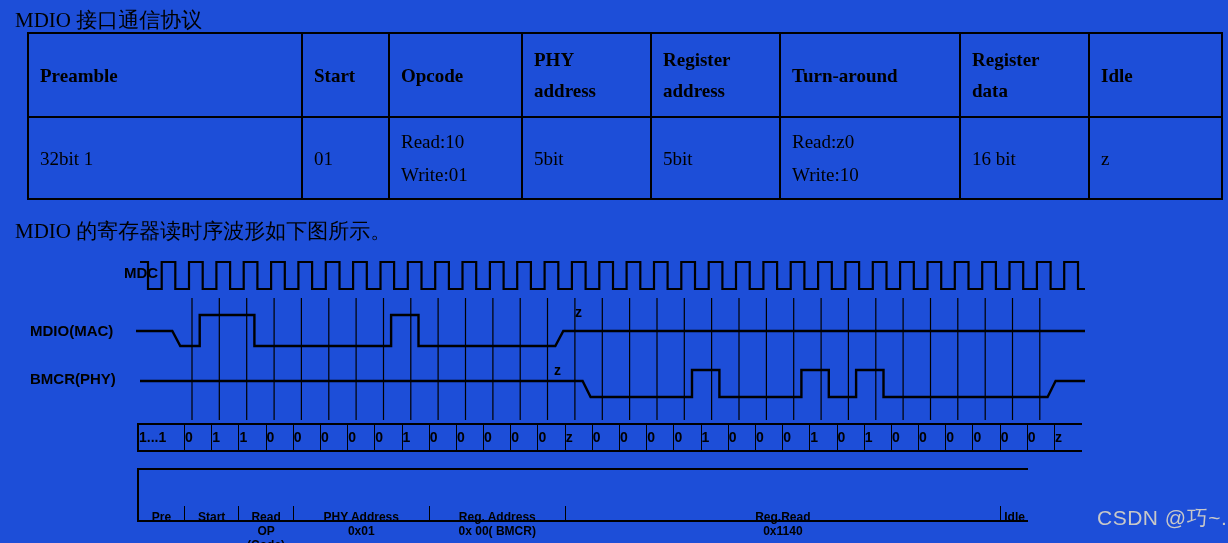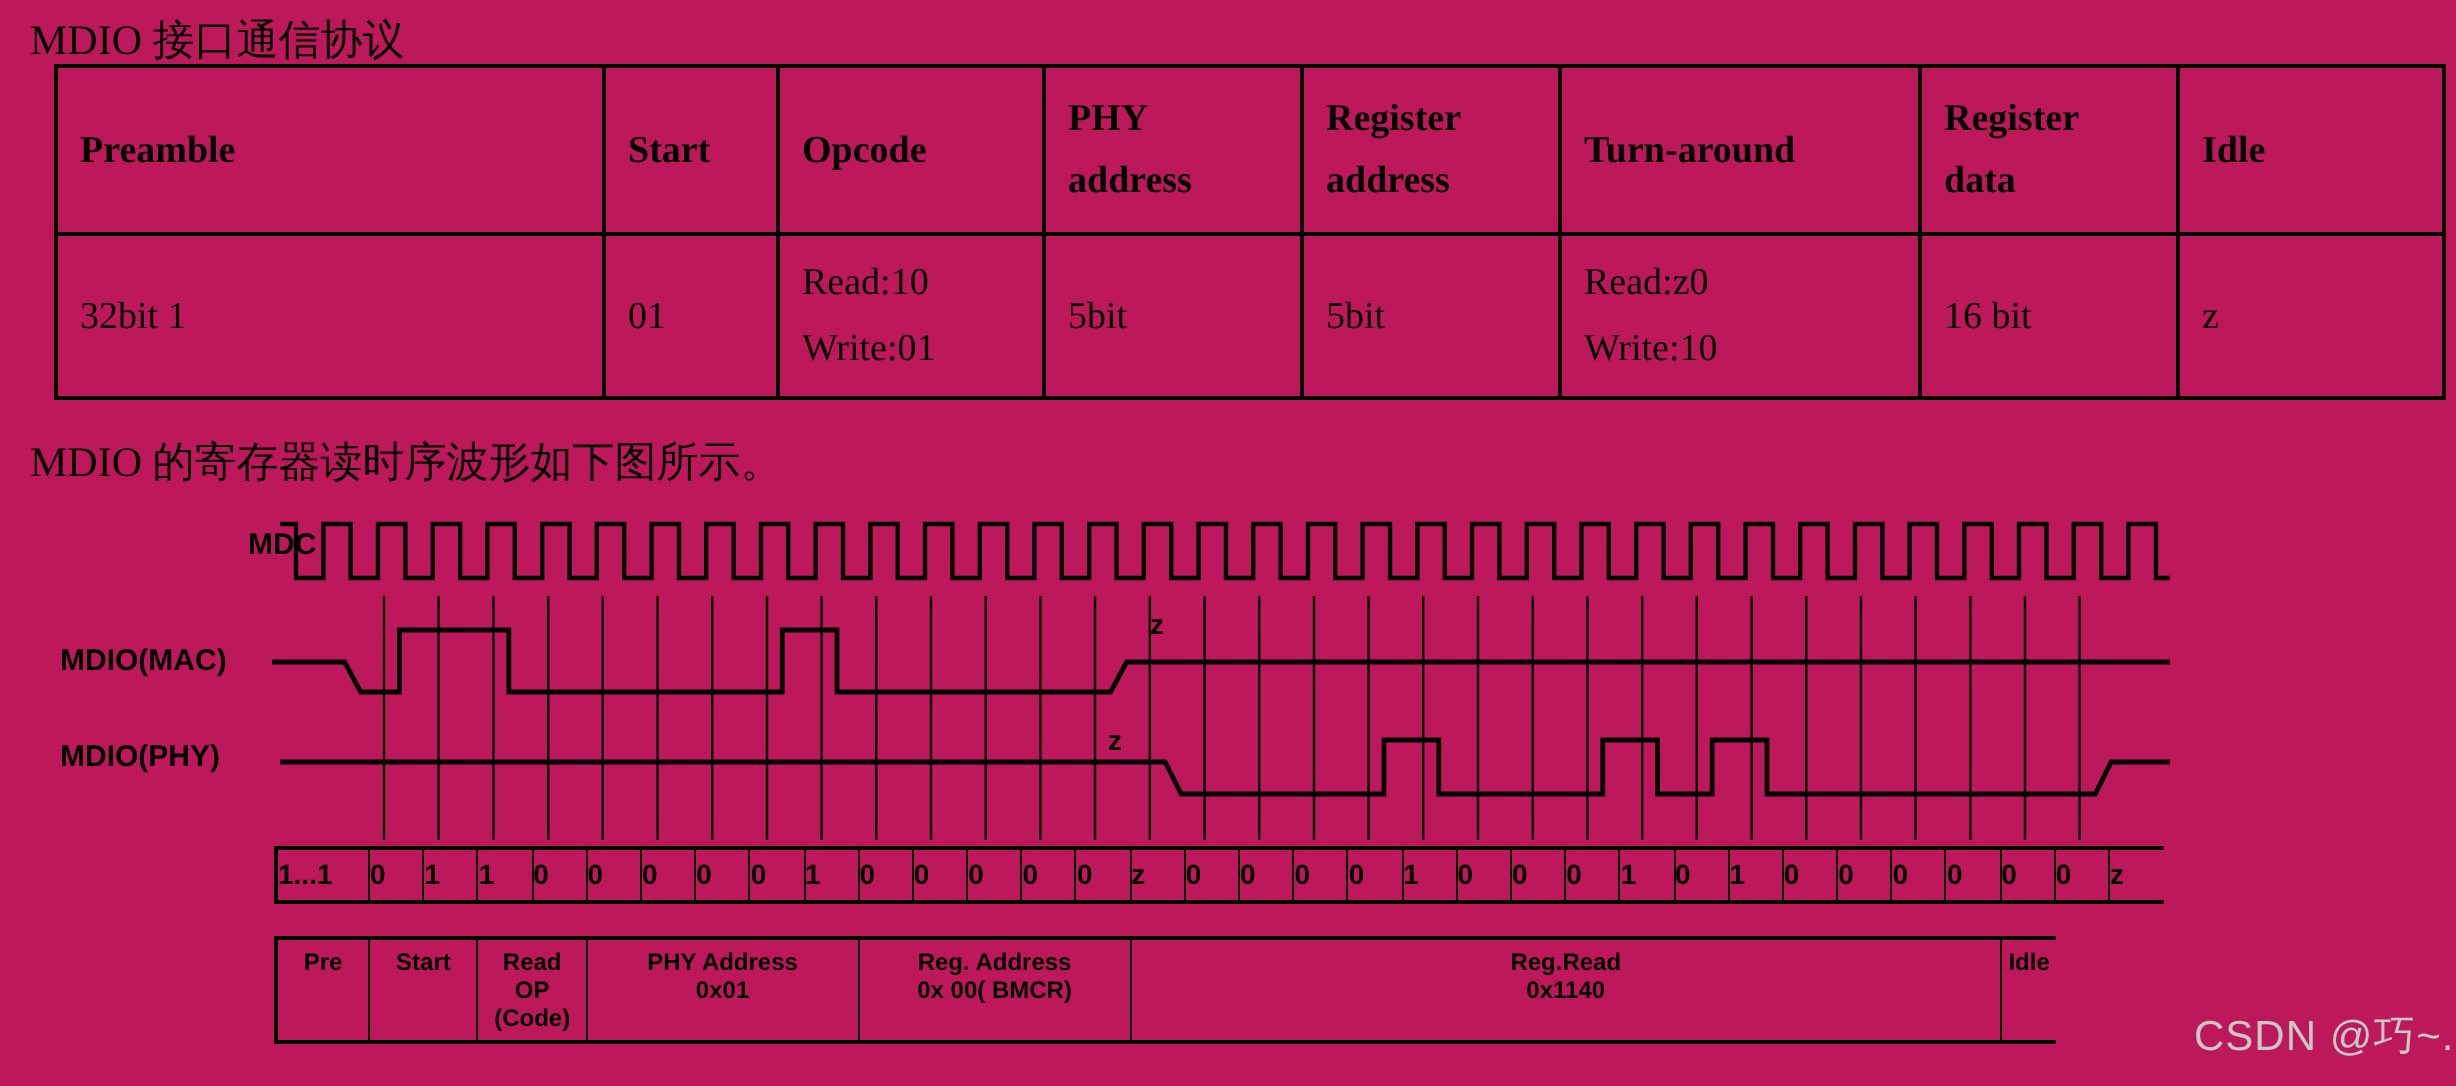--- a/index.html
+++ b/index.html
@@ -1,37 +1,37 @@
 <!DOCTYPE html>
 <html><head>
 <meta charset="utf-8">
 <style>
   html,body{margin:0;padding:0;background:#ffffff;}
-  #canvas{position:relative;width:1228px;height:543px;background:#be185d;overflow:hidden;
+  #canvas{position:relative;width:1228px;height:543px;background:#1d4ed8;overflow:hidden;
           font-family:"Liberation Serif",serif;color:#000;}
   .title-line{position:absolute;left:15px;font-size:21px;white-space:nowrap;}
   #ptable{position:absolute;left:27px;top:32px;border-collapse:collapse;table-layout:fixed;}
   #ptable th,#ptable td{border:2px solid #000;text-align:left;padding:0 4px 0 11px;
           vertical-align:middle;white-space:pre-line;font-family:"Liberation Serif",serif;}
   #ptable th{font-size:19px;font-weight:bold;line-height:31px;}
   #ptable td{font-size:19px;font-weight:normal;line-height:33px;}
   #wave-svg{position:absolute;left:0;top:0;}
   .sig-label{position:absolute;font-family:"Liberation Sans",sans-serif;font-weight:bold;
           font-size:15px;white-space:nowrap;}
   .z-label{position:absolute;font-family:"Liberation Sans",sans-serif;font-weight:bold;font-size:14px;}
   #bit-row{position:absolute;left:137px;top:423px;height:29px;display:flex;box-sizing:border-box;
           border:2px solid #000;border-right:none;}
   #bit-row .cell{box-sizing:border-box;border-right:1.4px solid #000;text-align:left;
           font-family:"Liberation Sans",sans-serif;font-weight:bold;font-size:14px;line-height:25px;}
   #bit-row .cell:last-child{border-right:none;}
   #field-row{position:absolute;left:137px;top:468px;height:54px;display:flex;box-sizing:border-box;
           border:2px solid #000;border-right:none;}
   #field-row .cell{box-sizing:border-box;border-right:1.4px solid #000;text-align:center;
           font-family:"Liberation Sans",sans-serif;font-weight:bold;font-size:12px;line-height:14px;
-          padding-top:4px;white-space:pre-line;}
+          padding-top:4px;white-space:pre-line;margin-top:36px;}
   #field-row .cell:last-child{border-right:none;}
   #watermark{position:absolute;left:1097px;top:504px;font-family:"Liberation Sans",sans-serif;
           font-size:21px;color:#c8c8c8;white-space:nowrap;letter-spacing:0.5px;}
 </style>
 </head>
 <body>
 
 <div id="canvas">
 
   <div class="title-line" style="top:6px;">MDIO 接口通信协议</div>
@@ -80,21 +80,21 @@
 
   <svg id="wave-svg" width="1228" height="543">
       <path d="M 192.0 298 L 192.0 420 M 219.3 298 L 219.3 420 M 246.7 298 L 246.7 420 M 274.1 298 L 274.1 420 M 301.4 298 L 301.4 420 M 328.8 298 L 328.8 420 M 356.1 298 L 356.1 420 M 383.5 298 L 383.5 420 M 410.8 298 L 410.8 420 M 438.1 298 L 438.1 420 M 465.5 298 L 465.5 420 M 492.9 298 L 492.9 420 M 520.2 298 L 520.2 420 M 547.5 298 L 547.5 420 M 574.9 298 L 574.9 420 M 602.3 298 L 602.3 420 M 629.6 298 L 629.6 420 M 657.0 298 L 657.0 420 M 684.3 298 L 684.3 420 M 711.6 298 L 711.6 420 M 739.0 298 L 739.0 420 M 766.4 298 L 766.4 420 M 793.7 298 L 793.7 420 M 821.1 298 L 821.1 420 M 848.4 298 L 848.4 420 M 875.8 298 L 875.8 420 M 903.1 298 L 903.1 420 M 930.5 298 L 930.5 420 M 957.8 298 L 957.8 420 M 985.2 298 L 985.2 420 M 1012.5 298 L 1012.5 420 M 1039.8 298 L 1039.8 420 " fill="none" stroke="#000" stroke-width="1.2"></path>
       <path d="M 140 262 L 148.0 262 L 148.0 289 L 161.7 289 L 161.7 262 L 175.3 262 L 175.3 289 L 189.0 289 L 189.0 262 L 202.7 262 L 202.7 289 L 216.4 289 L 216.4 262 L 230.1 262 L 230.1 289 L 243.7 289 L 243.7 262 L 257.4 262 L 257.4 289 L 271.1 289 L 271.1 262 L 284.8 262 L 284.8 289 L 298.4 289 L 298.4 262 L 312.1 262 L 312.1 289 L 325.8 289 L 325.8 262 L 339.5 262 L 339.5 289 L 353.1 289 L 353.1 262 L 366.8 262 L 366.8 289 L 380.5 289 L 380.5 262 L 394.1 262 L 394.1 289 L 407.8 289 L 407.8 262 L 421.5 262 L 421.5 289 L 435.2 289 L 435.2 262 L 448.9 262 L 448.9 289 L 462.5 289 L 462.5 262 L 476.2 262 L 476.2 289 L 489.9 289 L 489.9 262 L 503.6 262 L 503.6 289 L 517.2 289 L 517.2 262 L 530.9 262 L 530.9 289 L 544.6 289 L 544.6 262 L 558.3 262 L 558.3 289 L 571.9 289 L 571.9 262 L 585.6 262 L 585.6 289 L 599.3 289 L 599.3 262 L 613.0 262 L 613.0 289 L 626.6 289 L 626.6 262 L 640.3 262 L 640.3 289 L 654.0 289 L 654.0 262 L 667.6 262 L 667.6 289 L 681.3 289 L 681.3 262 L 695.0 262 L 695.0 289 L 708.7 289 L 708.7 262 L 722.4 262 L 722.4 289 L 736.0 289 L 736.0 262 L 749.7 262 L 749.7 289 L 763.4 289 L 763.4 262 L 777.1 262 L 777.1 289 L 790.7 289 L 790.7 262 L 804.4 262 L 804.4 289 L 818.1 289 L 818.1 262 L 831.8 262 L 831.8 289 L 845.4 289 L 845.4 262 L 859.1 262 L 859.1 289 L 872.8 289 L 872.8 262 L 886.5 262 L 886.5 289 L 900.1 289 L 900.1 262 L 913.8 262 L 913.8 289 L 927.5 289 L 927.5 262 L 941.2 262 L 941.2 289 L 954.8 289 L 954.8 262 L 968.5 262 L 968.5 289 L 982.2 289 L 982.2 262 L 995.9 262 L 995.9 289 L 1009.5 289 L 1009.5 262 L 1023.2 262 L 1023.2 289 L 1036.9 289 L 1036.9 262 L 1050.6 262 L 1050.6 289 L 1064.2 289 L 1064.2 262 L 1078 262 L 1078 289 L 1085 289" fill="none" stroke="#000" stroke-width="2.2"></path>
       <path d="M 136 331 L 172.3 331 L 180.3 346 L 199.7 346 L 199.7 315 L 254.4 315 L 254.4 346 L 391.1 346 L 391.1 315 L 418.5 315 L 418.5 346 L 555.3 346 L 563.3 331 L 1085 331" fill="none" stroke="#000" stroke-width="2.4"></path>
       <path d="M 140 381 L 582.6 381 L 590.6 397 L 692.0 397 L 692.0 370 L 719.4 370 L 719.4 397 L 801.4 397 L 801.4 370 L 828.8 370 L 828.8 397 L 856.1 397 L 856.1 370 L 883.5 370 L 883.5 397 L 1047.6 397 L 1055.6 381 L 1085 381" fill="none" stroke="#000" stroke-width="2.4"></path>
     </svg>
 
   <div class="sig-label" style="left:88px;top:264px;margin-left:36px;">MDC</div>
   <div class="sig-label" style="left:30px;top:322px;">MDIO(MAC)</div>
-  <div class="sig-label" style="left:30px;top:370px;">MDIO(PHY)</div>
+  <div class="sig-label" style="left:30px;top:370px;">BMCR(PHY)</div>
 
   <div class="z-label" style="left:575px;top:304px;">z</div>
   <div class="z-label" style="left:554px;top:362px;">z</div>
 
   <div id="bit-row">
       <div class="cell" style="width: 46px;">1...1</div>
       <div class="cell" style="width: 27.2px;">0</div>
       <div class="cell" style="width: 27.2px;">1</div>
       <div class="cell" style="width: 27.2px;">1</div>
       <div class="cell" style="width: 27.2px;">0</div>

